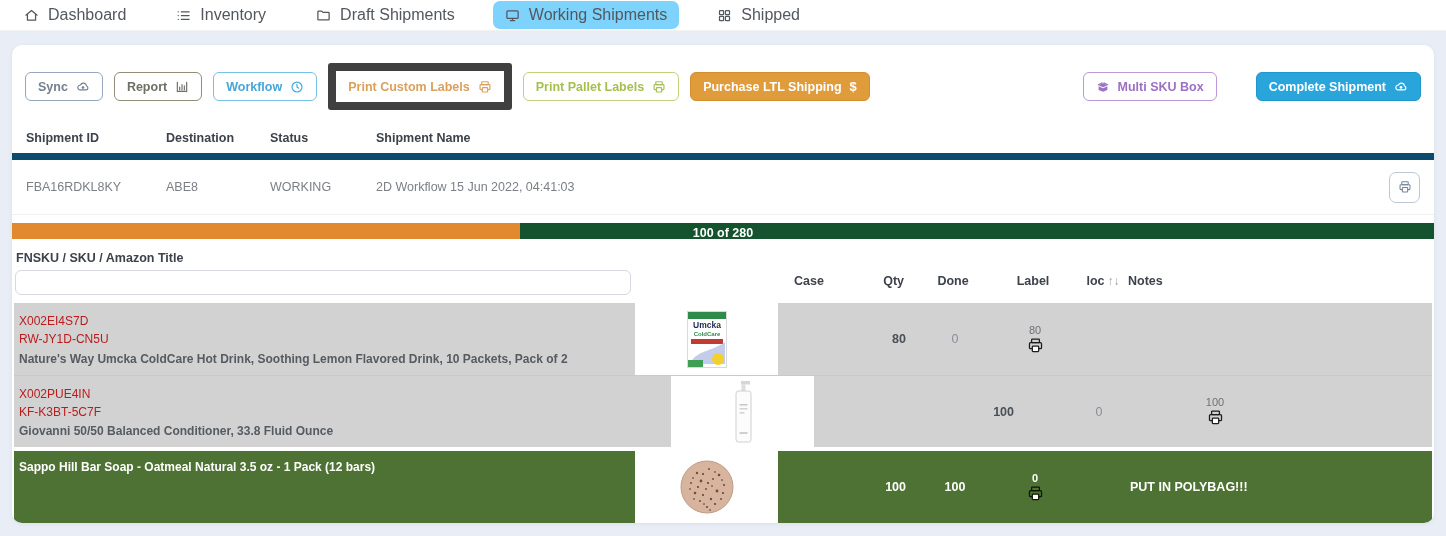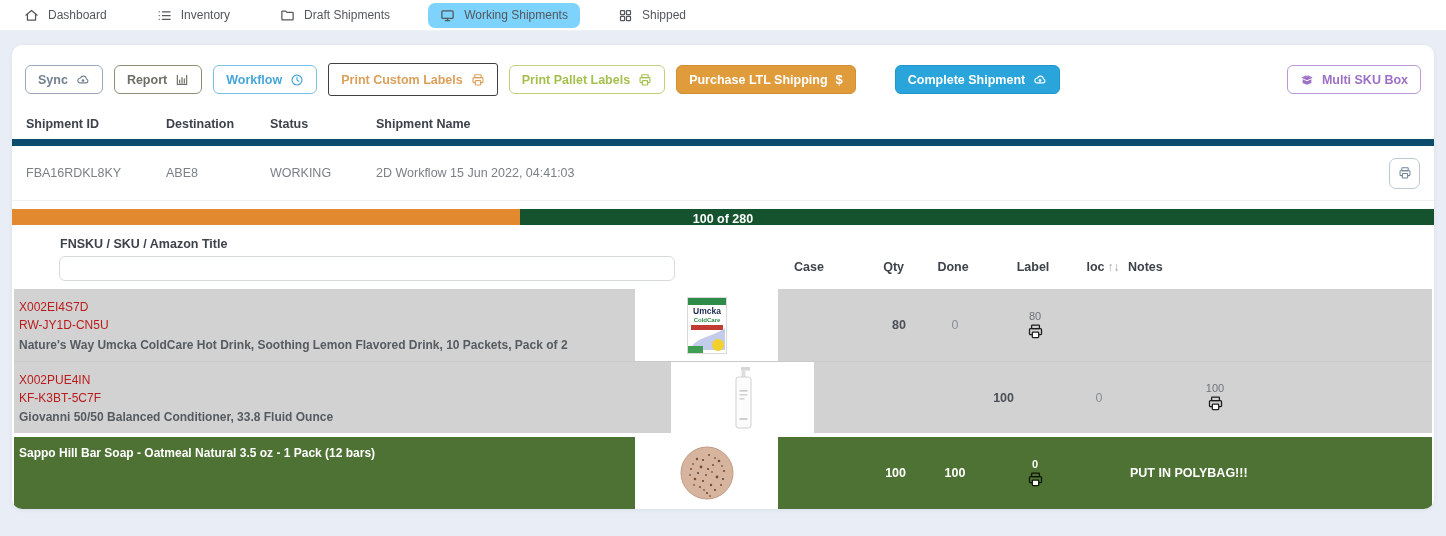--- a/index.html
+++ b/index.html
@@ -15,21 +15,21 @@
 
   
   .topnav {
     height:31px; background:#ffffff;
     display:flex; align-items:center;
     padding:0 12px; gap:26px;
     border-bottom:1px solid #f1f2f4;
   }
   .nav-item {
     display:inline-flex; align-items:center; gap:9px;
-    font-size:12px; color:#53575e;
+    font-size:16px; color:#53575e;
     padding:5px 12px; border-radius:7px; cursor:pointer; white-space:nowrap;
   }
   .nav-item.active { background:#7dd3fc; }
   .nav-item svg { width:15px; height:15px; stroke:#53575e; fill:none; stroke-width:2; stroke-linecap:round; stroke-linejoin:round; }
 
   
   .card {
     margin:14px 12px 0 12px;
     background:#fff; border-radius:10px;
     box-shadow:0 1px 4px rgba(40,60,90,.08);
@@ -42,21 +42,21 @@
     font-family:inherit; font-size:12.5px; font-weight:600;
     border-radius:6px; padding:0 12px; height:29px;
     display:inline-flex; align-items:center; gap:8px;
     background:#fff; border:1px solid transparent; cursor:pointer; white-space:nowrap;
   }
   .btn svg { width:14px; height:14px; stroke:currentColor; fill:none; stroke-width:2; stroke-linecap:round; stroke-linejoin:round; }
   .btn-sync     { color:#74808f; border-color:#98a7ba; }
   .btn-report   { color:#6e6f66; border-color:#938d77; }
   .btn-workflow { color:#47a6da; border-color:#79c0e7; }
   .btn-custom   { color:#dba15c; border-color:#fff; padding:0 10px; }
-  .red-box      { border:1px solid #404040; border-radius:3px; padding:1px; display:inline-flex; background:#fff; }
+  .red-box      { border:8px solid #404040; border-radius:3px; padding:1px; display:inline-flex; background:#fff; }
   .btn-pallet   { color:#a6c050; border-color:#c0d37a; }
   .btn-ltl      { background:#e09b3b; color:#fff; border-color:#d08f33; }
   .btn-complete { background:#2aa5dc; color:#fff; border-color:#2196cb; margin-left:28px; }
   .btn-multi    { color:#9c71c5; border-color:#bb99d9; margin-left:auto; }
   .btn-multi svg { fill:#9c71c5; stroke:none; }
   .dollar { font-weight:bold; font-size:13px; }
 
   
   .ship-grid { display:grid; grid-template-columns:140px 104px 106px 1fr 54px; align-items:center; padding:0 14px; }
   .ship-head { height:37px; border-bottom:7px solid #0c4a6e; font-size:12.5px; font-weight:bold; color:#3d424b; }
@@ -72,21 +72,21 @@
   .progress { height:16px; background:#14532d; position:relative; margin-top:8px; }
   .progress-fill { position:absolute; left:0; top:0; bottom:0; background:#e2892f; }
   .progress-label {
     position:absolute; left:0; right:0; text-align:center;
     color:#fff; font-weight:bold; font-size:12.5px; line-height:20px;
   }
 
   
   .items-grid { display:grid; grid-template-columns:621px 143px 58px 84px 70px 90px 50px 1fr; }
   .items-head { align-items:center; padding:10px 0 8px 0; }
-  .search-col { padding-left:3px;margin-left:44px; }
+  .search-col { padding-left:3px; }
   .search-label { font-size:12.5px; font-weight:bold; color:#3d424b; margin:2px 0 5px 1px; }
   .search-input {
     width:616px; height:25px; border:1px solid #d6dae0; border-radius:6px;
     font-family:inherit; font-size:12px; padding:0 8px; outline:none; background:#fff;
   }
   .col-head { font-size:12.5px; font-weight:bold; color:#3d424b; align-self:center; margin-top:18px; }
   .h-case  { padding-left:18px; }
   .h-qty   { text-align:right; padding-right:14px; }
   .h-done  { text-align:center; }
   .h-label { text-align:center; }
@@ -219,38 +219,38 @@
             <rect x="6.5" y="3" width="11" height="5" rx="1"></rect>
             <rect x="3.5" y="8" width="17" height="8.5" rx="1.5"></rect>
             <rect x="7.5" y="13" width="9" height="7.5" rx="1" fill="#fff"></rect>
           </svg>
         </span>
     </button>
     <button class="btn btn-ltl">
       <span>Purchase LTL Shipping</span>
       <span class="dollar">$</span>
     </button>
-    <button class="btn btn-complete">
-      <span>Complete Shipment</span>
-      <span>
-          <svg viewBox="0 0 24 24">
-            <path d="M7 17a4.2 4.2 0 1 1 .7-8.4A5.4 5.4 0 0 1 18 10.2 3.5 3.5 0 0 1 17.3 17z"></path>
-            <path d="M12 15.5V11M10.4 12.6 12 11l1.6 1.6"></path>
-          </svg>
-        </span>
-    </button>
     <button class="btn btn-multi">
       <span>
           <svg viewBox="0 0 24 24">
             <path d="M4 9l8-3.5L20 9l-8 3.5z"></path>
             <path d="M4.5 10.5V17L12 20l7.5-3v-6.5L12 14z"></path>
             <path d="M2.5 7.5 4 9l8-3.5L10.5 4zM21.5 7.5 20 9l-8-3.5L13.5 4z"></path>
           </svg>
         </span>
       <span>Multi SKU Box</span>
+    </button>
+    <button class="btn btn-complete">
+      <span>Complete Shipment</span>
+      <span>
+          <svg viewBox="0 0 24 24">
+            <path d="M7 17a4.2 4.2 0 1 1 .7-8.4A5.4 5.4 0 0 1 18 10.2 3.5 3.5 0 0 1 17.3 17z"></path>
+            <path d="M12 15.5V11M10.4 12.6 12 11l1.6 1.6"></path>
+          </svg>
+        </span>
     </button>
   </div>
 
   <div class="ship-grid ship-head">
     <div>Shipment ID</div>
     <div>Destination</div>
     <div>Status</div>
     <div>Shipment Name</div>
     <div></div>
   </div>

